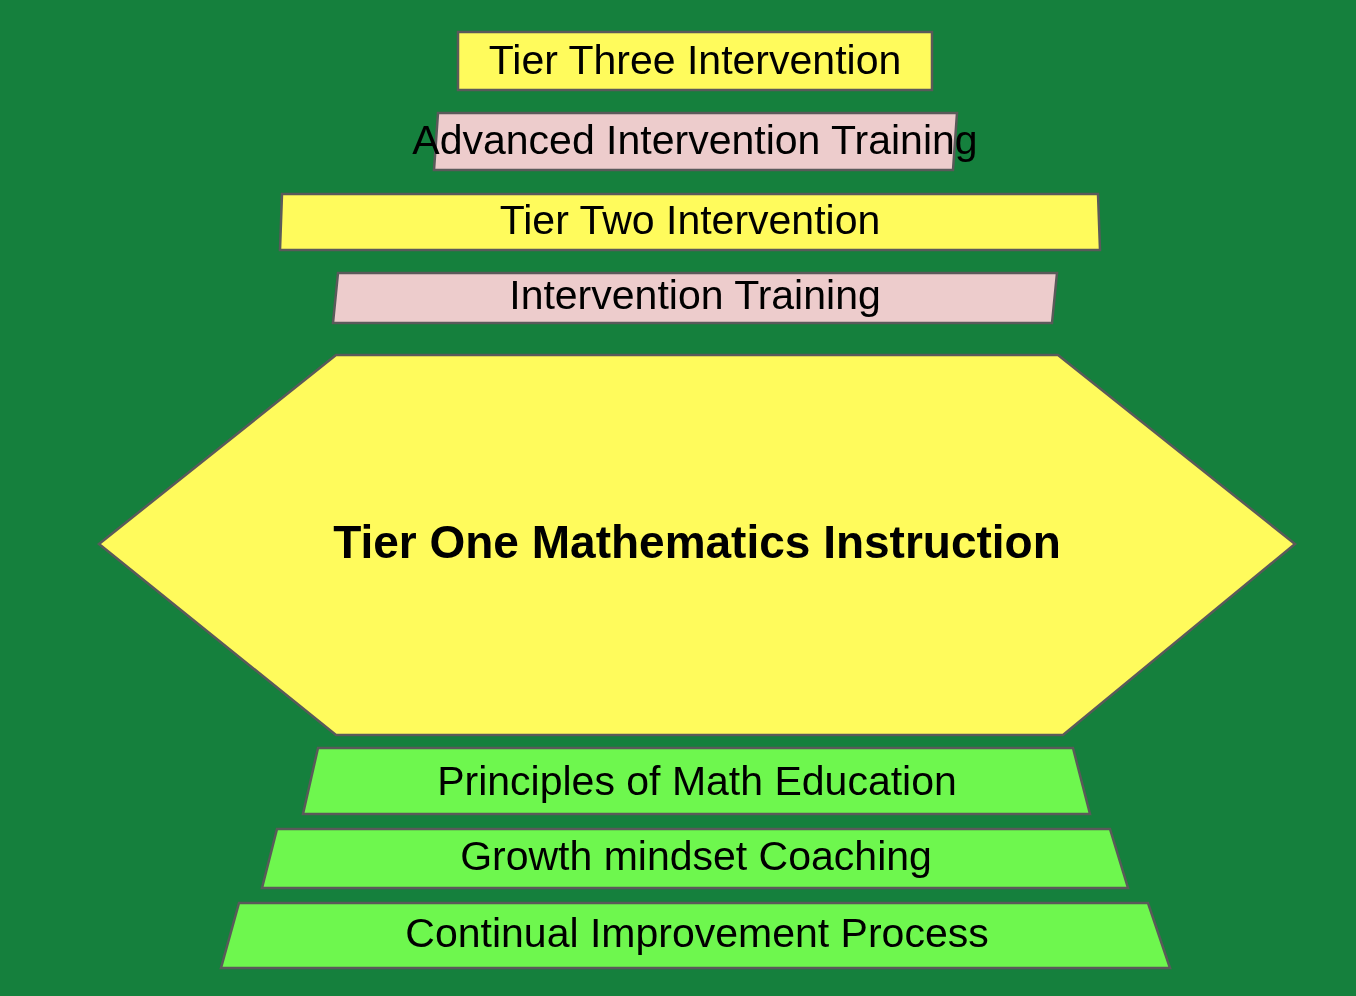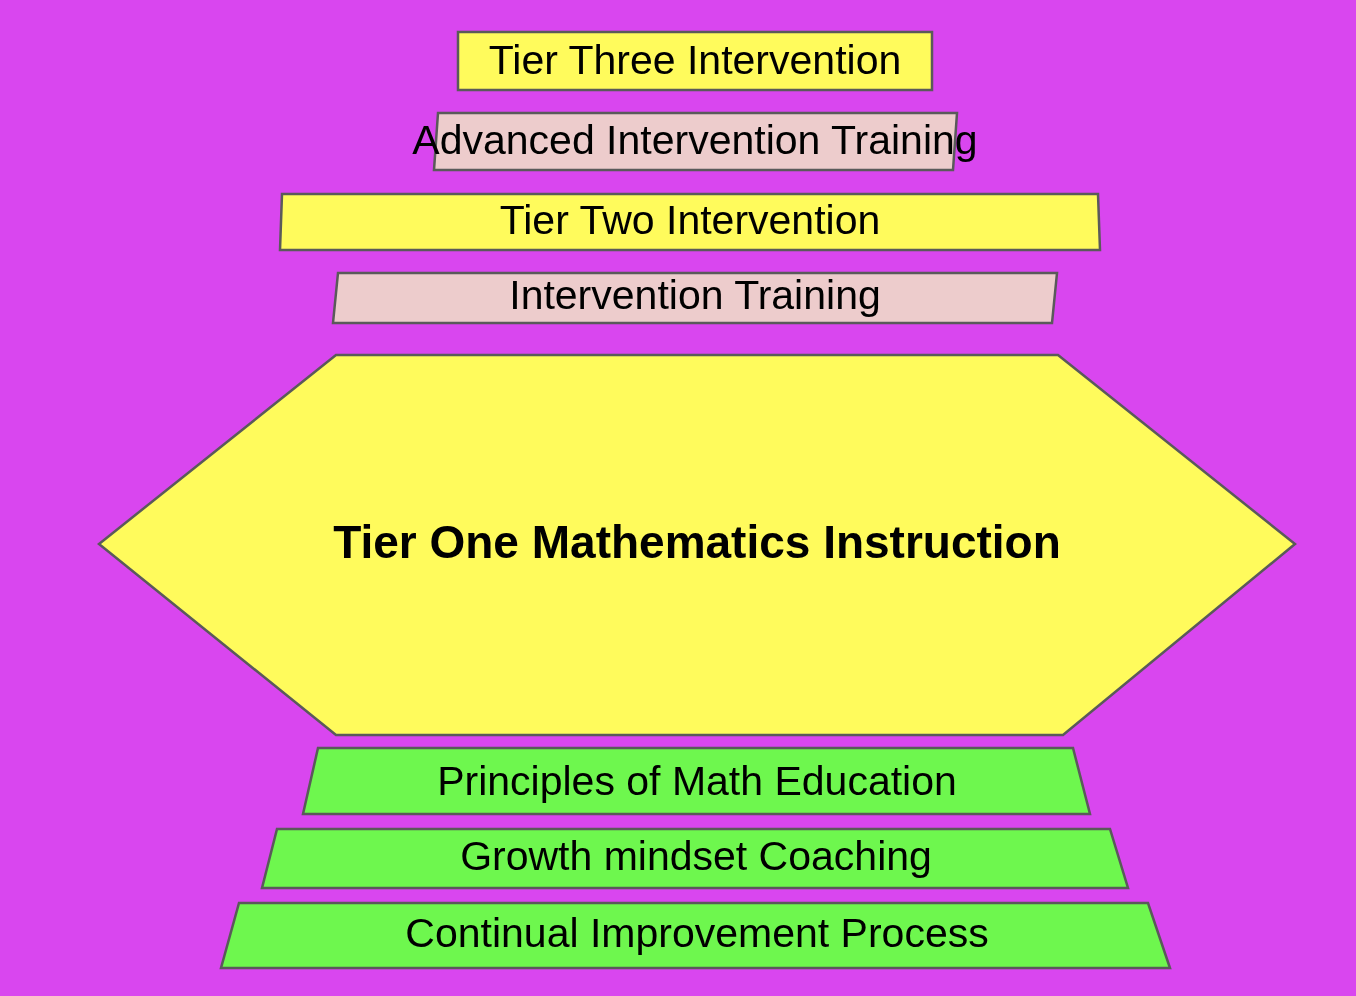--- a/index.html
+++ b/index.html
@@ -11,21 +11,21 @@
   body {
     width: 1356px;
     height: 996px;
     font-family: "Liberation Sans", sans-serif;
     overflow: hidden;
   }
   #diagram-root {
     position: relative;
     width: 1356px;
     height: 996px;
-    background: #d946ef;
+    background: #15803d;
   }
   svg#diagram-canvas {
     position: absolute;
     top: 0;
     left: 0;
     width: 1356px;
     height: 996px;
     display: block;
   }
   .shape-outline {

